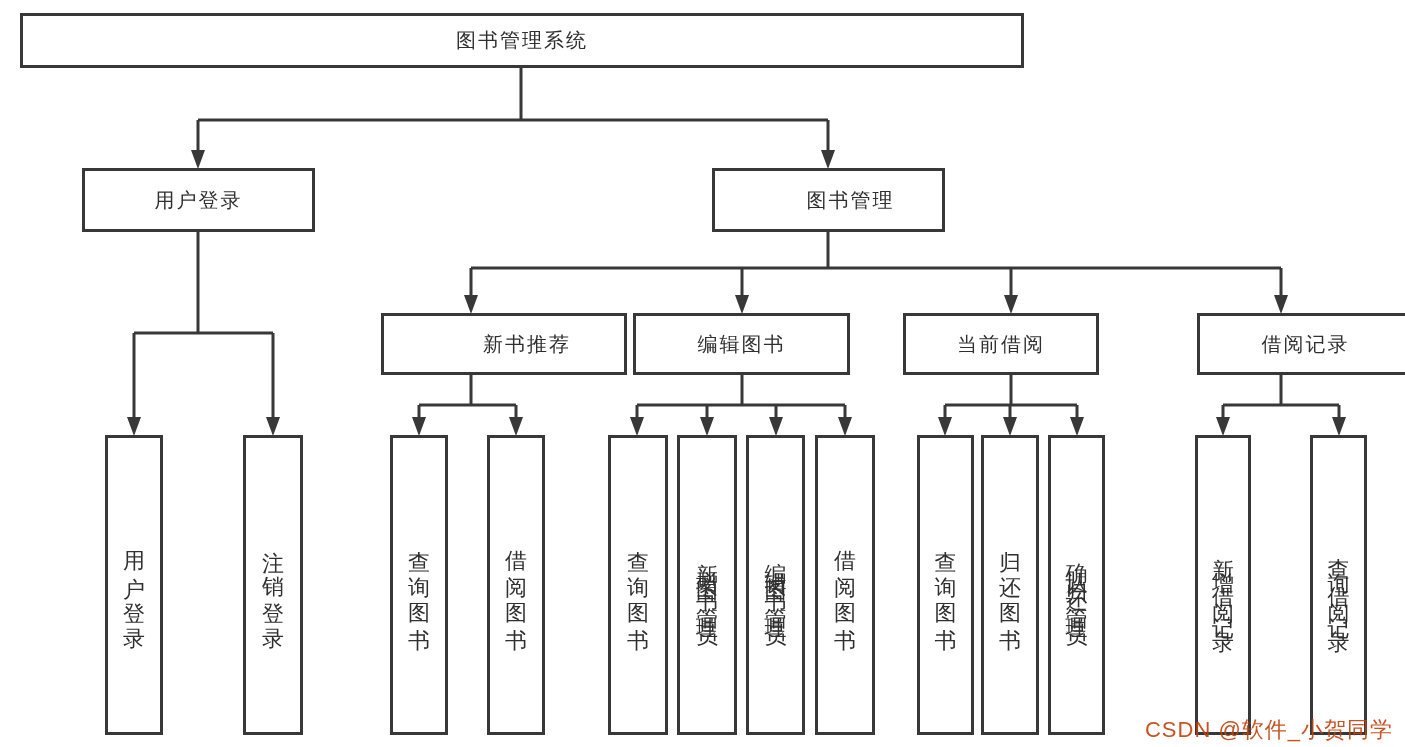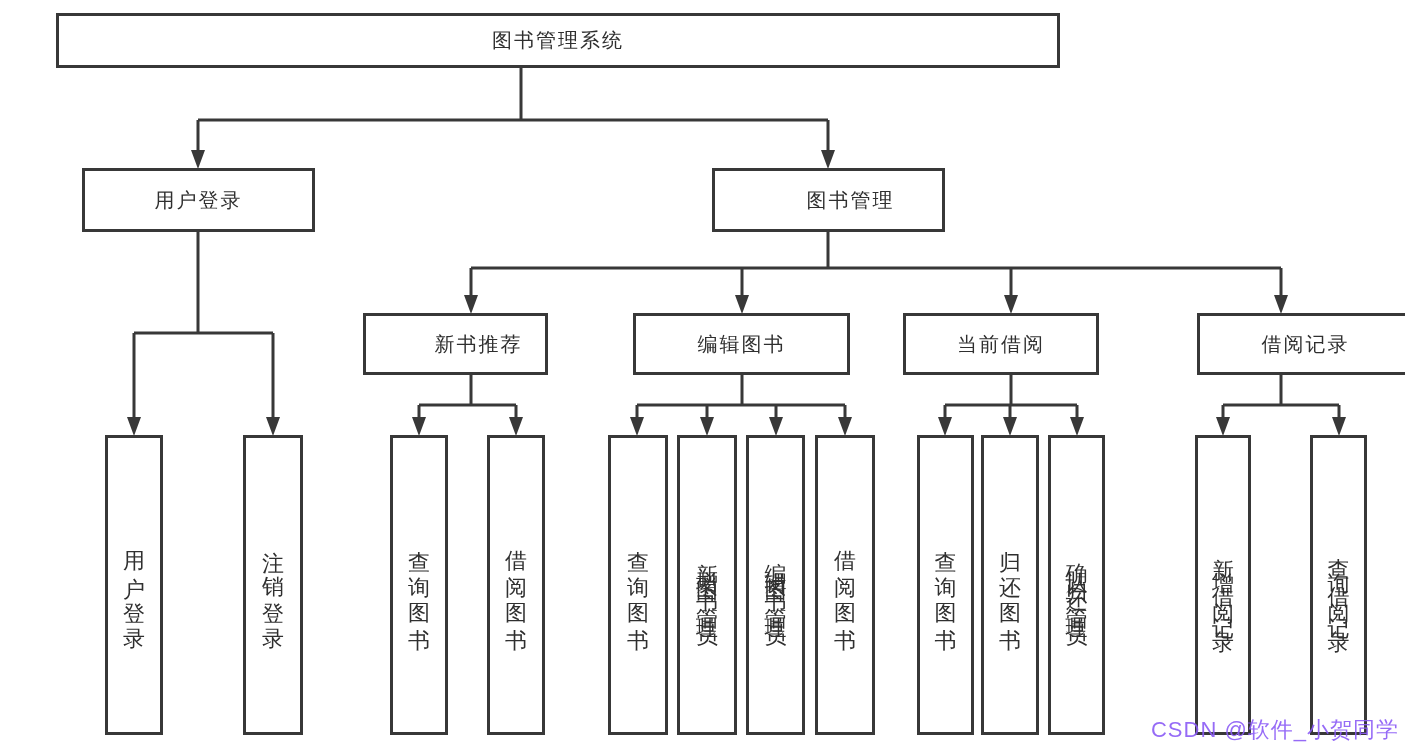--- a/index.html
+++ b/index.html
@@ -14,22 +14,22 @@
     font-size:20px;color:#2f2f2f;letter-spacing:2px;
   }
   .leaf{font-size:22px;}
   .vlabel{
     writing-mode:vertical-lr;text-orientation:mixed;line-height:1;letter-spacing:2px;
   }
   .sp-lg{letter-spacing:26px;}
   .sp-md{letter-spacing:15px;}
   .sp-sm{letter-spacing:9px;}
   .watermark{
-    position:absolute;right:6px;bottom:2px;z-index:3;
-    font-size:22px;color:#8b5cf6;opacity:.9;letter-spacing:1px;white-space:nowrap;
+    position:absolute;right:12px;bottom:2px;z-index:3;
+    font-size:22px;color:#c2410c;opacity:.9;letter-spacing:1px;white-space:nowrap;
   }
 </style>
 </head>
 <body>
 
 <div class="canvas">
 
   <svg class="connectors" width="1405" height="747" viewBox="0 0 1405 747">
     <path fill="none" stroke="#383838" stroke-width="3" d="
       M521 68 V120 M198 120 H828 M198 120 V151 M828 120 V151
@@ -45,32 +45,32 @@
       M464 295 L478 295 L471 314 Z  M735 295 L749 295 L742 314 Z
       M1004 295 L1018 295 L1011 314 Z  M1274 295 L1288 295 L1281 314 Z
       M412 417 L426 417 L419 436 Z  M509 417 L523 417 L516 436 Z
       M630 417 L644 417 L637 436 Z  M700 417 L714 417 L707 436 Z
       M769 417 L783 417 L776 436 Z  M838 417 L852 417 L845 436 Z
       M938 417 L952 417 L945 436 Z  M1003 417 L1017 417 L1010 436 Z
       M1070 417 L1084 417 L1077 436 Z
       M1216 417 L1230 417 L1223 436 Z  M1332 417 L1346 417 L1339 436 Z"></path>
   </svg>
 
-  <div class="node" style="left:20px;top:13px;width:1004px;height:55px;margin-left:36px;">
+  <div class="node" style="left:20px;top:13px;width:1004px;height:55px;">
     <span>图书管理系统</span>
   </div>
 
   <div class="node" style="left:82px;top:168px;width:233px;height:64px;">
     <span>用户登录</span>
   </div>
   <div class="node" style="left:712px;top:168px;width:233px;height:64px;padding-left:44px;">
     <span>图书管理</span>
   </div>
 
-  <div class="node" style="left:363px;top:313px;width:185px;height:62px;padding-left:46px;">
+  <div class="node" style="left:381px;top:313px;width:246px;height:62px;padding-left:46px;">
     <span>新书推荐</span>
   </div>
   <div class="node" style="left:633px;top:313px;width:217px;height:62px;">
     <span>编辑图书</span>
   </div>
   <div class="node" style="left:903px;top:313px;width:196px;height:62px;">
     <span>当前借阅</span>
   </div>
   <div class="node" style="left:1173px;top:313px;width:217px;height:62px;margin-left:24px;">
     <span>借阅记录</span>

